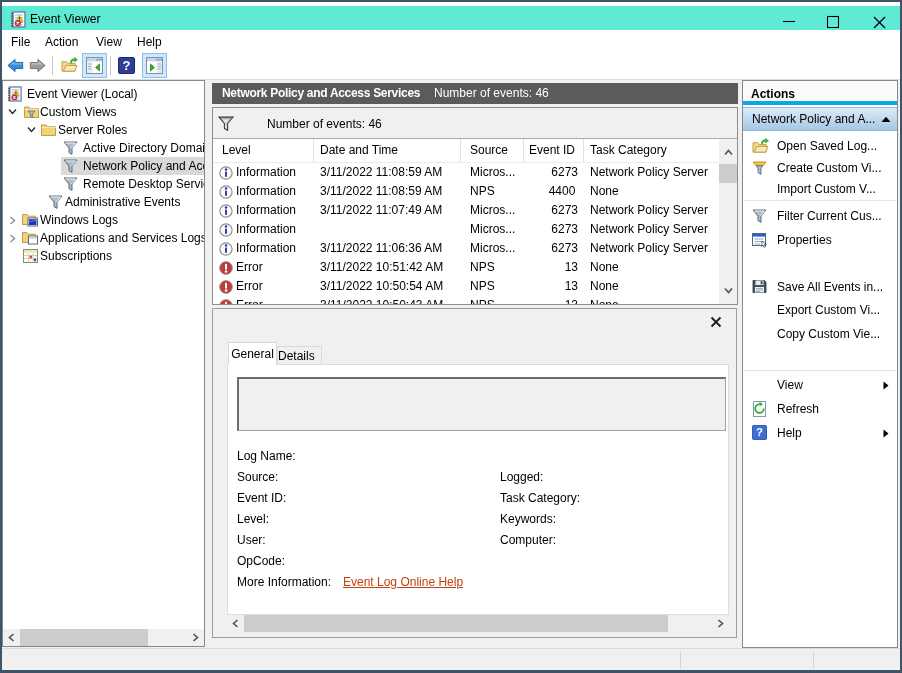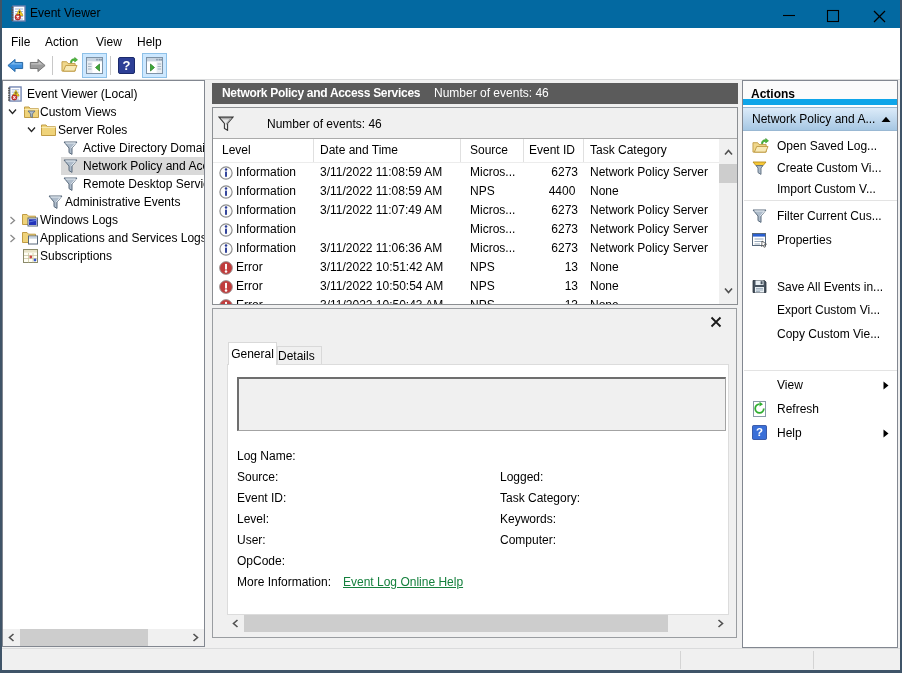--- a/index.html
+++ b/index.html
@@ -28,21 +28,21 @@
 </style>
 </head>
 <body>
 <div id="win">
 
   <div class="wb" style="left:0;top:0;width:902px;height:2px"></div>
   <div class="wb" style="left:0;top:0;width:2px;height:673px"></div>
   <div class="wb" style="left:900px;top:0;width:2px;height:673px"></div>
   <div class="wb" style="left:0;top:670px;width:902px;height:3px"></div>
 
-  <div class="abs" style="left:2px;top:0;width:898px;height:28px;background:#0369a1">
+  <div class="abs" style="left:2px;top:6px;width:898px;height:28px;background:#5eead4">
     <svg class="abs" style="left:8px;top:5px" width="16" height="17" viewBox="0 0 16 17">
       <rect x="3" y="1" width="12" height="15" fill="#fff" stroke="#6b7fae" stroke-width="1.4"></rect>
       <g stroke="#9fb4d8" stroke-width="1">
         <line x1="5" y1="4" x2="13" y2="4"></line>
           <line x1="5" y1="6.5" x2="13" y2="6.5"></line>
         <line x1="5" y1="9" x2="13" y2="9"></line>
           <line x1="5" y1="11.5" x2="13" y2="11.5"></line>
         <line x1="5" y1="14" x2="13" y2="14"></line>
       </g>
       <g fill="#555">
@@ -410,36 +410,36 @@
       <span class="fld" style="left:9px;top:105px">Source:</span>
       <span class="fld" style="left:272px;top:105px">Logged:</span>
       <span class="fld" style="left:9px;top:126px">Event ID:</span>
       <span class="fld" style="left:272px;top:126px">Task Category:</span>
       <span class="fld" style="left:9px;top:147px">Level:</span>
       <span class="fld" style="left:272px;top:147px">Keywords:</span>
       <span class="fld" style="left:9px;top:168px">User:</span>
       <span class="fld" style="left:272px;top:168px">Computer:</span>
       <span class="fld" style="left:9px;top:189px">OpCode:</span>
       <span class="fld" style="left:9px;top:210px">More Information:</span>
-      <span class="fld" style="left:115px;top:210px;color:#15803d;text-decoration:underline">Event Log Online Help</span>
+      <span class="fld" style="left:115px;top:210px;color:#c2410c;text-decoration:underline">Event Log Online Help</span>
     </div>
 
     <div class="abs sb" style="left:14px;top:306px;width:502px;height:17px">
       <svg class="abs" style="left:5px;top:4px" width="7" height="9" viewBox="0 0 7 9">
           <path d="M5.5 1 L1.5 4.5 L5.5 8" fill="none" stroke="#505050" stroke-width="1.6"></path>
         </svg>
       <div class="sbthumb" style="left:17px;top:0;width:424px;height:17px"></div>
       <svg class="abs" style="left:490px;top:4px" width="7" height="9" viewBox="0 0 7 9">
           <path d="M1.5 1 L5.5 4.5 L1.5 8" fill="none" stroke="#505050" stroke-width="1.6"></path>
         </svg>
     </div>
   </div>
 
   <div class="abs" id="actions" style="left:742px;top:80px;width:156px;height:568px;background:#fff;border:1px solid #828790;overflow:hidden">
-    <div class="abs" style="left:0;top:0;width:154px;height:24px;background:#fbfbfb;border-bottom:6px solid #0ea5e9">
+    <div class="abs" style="left:0;top:0;width:154px;height:24px;background:#fbfbfb;border-bottom:4px solid #0ea5e9">
       <b style="position:absolute;left:8px;top:6px">Actions</b>
     </div>
     <div class="abs" style="left:0;top:26px;width:154px;height:24px;background:linear-gradient(#dcebf9,#a6c7e3);border-top:1px solid #99b8d3;border-bottom:1px solid #99b8d3;line-height:22px">
       <span class="abs nb" style="left:9px;width:126px">Network Policy and A...</span>
       <svg class="abs" style="left:138px;top:8px" width="10" height="7" viewBox="0 0 10 7">
           <path d="M0.5 6 L5 0.8 L9.5 6 Z" fill="#000"></path>
         </svg>
     </div>
     <div class="arow" style="top:54px">
       <svg class="aicon" width="17" height="16" viewBox="0 0 18 17">

